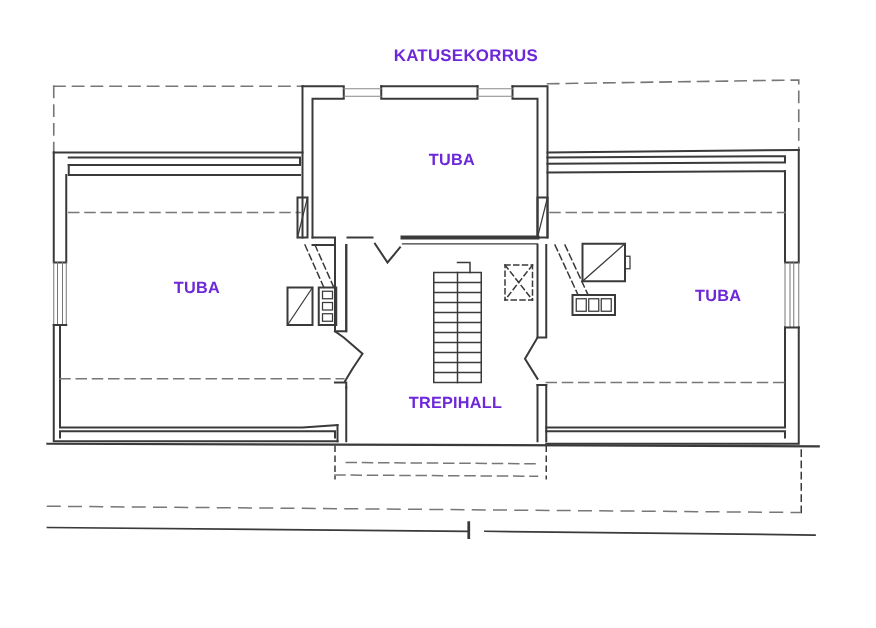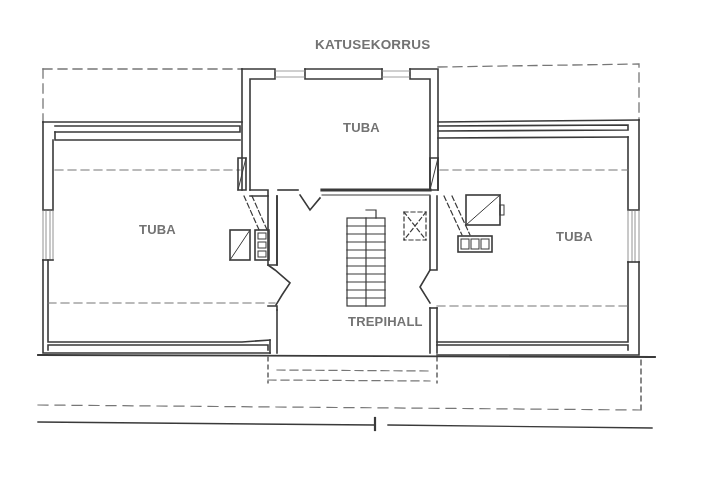--- a/index.html
+++ b/index.html
@@ -1,18 +1,18 @@
 <!DOCTYPE html>
 <html><head>
 <meta charset="utf-8">
 <style>
   html, body { margin: 0; padding: 0; background: #ffffff; }
   body { width: 701px; height: 502px; position: relative; overflow: hidden; font-family: "Liberation Sans", sans-serif; }
   #plan { position: absolute; left: 0; top: 0; width: 701px; height: 502px; }
-  .label { position: absolute; font-family: "Liberation Sans", sans-serif; font-weight: bold; font-size: 13px; color: #737373; letter-spacing: 0.2px; white-space: nowrap; padding-left: 28px; }
+  .label { position: absolute; font-family: "Liberation Sans", sans-serif; font-weight: bold; font-size: 13px; color: #6d28d9; letter-spacing: 0.2px; white-space: nowrap; padding-left: 28px; }
   .title-label { font-size: 13.5px; }
 </style>
 </head>
 <body>
 
 <svg id="plan" viewBox="0 0 701 502" xmlns="http://www.w3.org/2000/svg">
   <g fill="none" stroke="#3a3a3a" stroke-width="1.6" stroke-linecap="square">
 
     <g stroke="#777" stroke-dasharray="9,6" stroke-width="1.3">
       <path d="M43 69 L242 69"></path>
@@ -140,13 +140,13 @@
       <path d="M388 425 L652 428" stroke-width="1.4"></path>
       <path d="M375 418 L375 430" stroke-width="2.2"></path>
     </g>
   </g>
 </svg>
 
 <div class="label title-label" style="left:287px; top:37px;">KATUSEKORRUS</div>
 <div class="label" style="left:315px; top:120px;">TUBA</div>
 <div class="label" style="left:111px; top:222px;">TUBA</div>
 <div class="label" style="left:528px; top:229px;">TUBA</div>
-<div class="label" style="left:320px; top:314px;">TREPIHALL</div>
+<div class="label" style="left:299px; top:314px;">TREPIHALL</div>
 
 </body></html>

